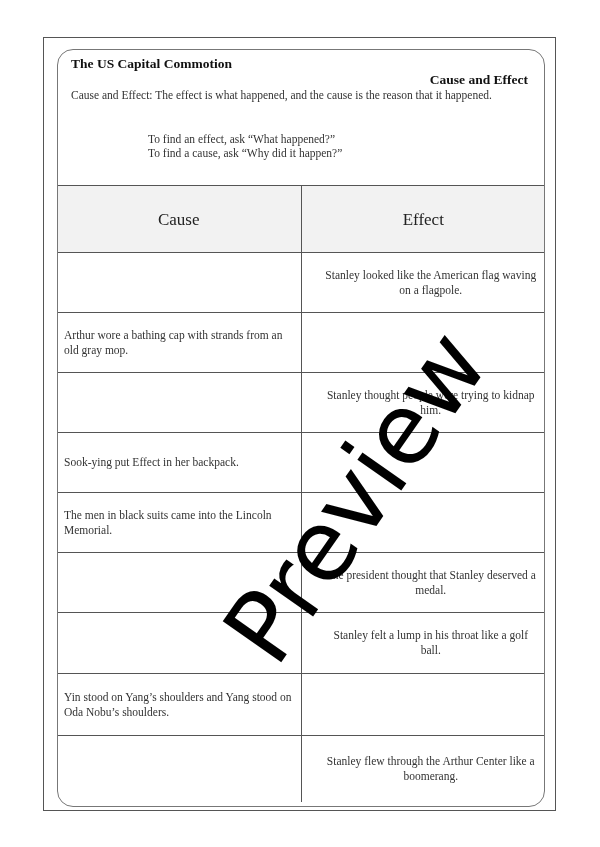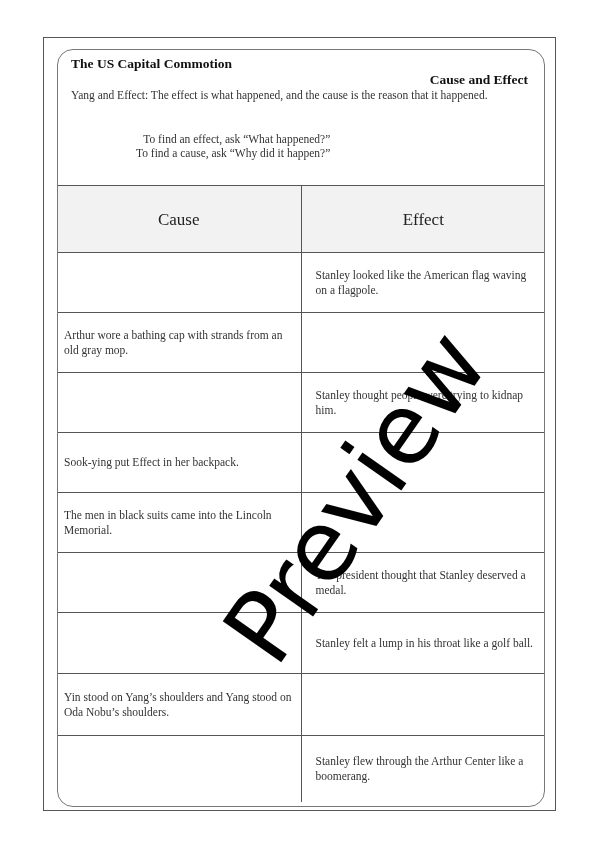--- a/index.html
+++ b/index.html
@@ -57,26 +57,25 @@
       position: absolute;
       left: 13px;
       top: 38px;
       width: 440px;
       font-size: 11.5px;
       line-height: 14px;
       color: #333;
     }
     .tips {
       position: absolute;
-      left: 78px;
+      left: 90px;
       top: 82px;
       font-size: 11.5px;
       line-height: 14px;
       color: #333;
-      text-align: right;
     }
     .tips div { white-space: nowrap; }
 
     table.ce-table {
       position: absolute;
       left: -1px;
       top: 135px;
       width: 488px;
       border-collapse: collapse;
       table-layout: fixed;
@@ -94,21 +93,21 @@
     }
     table.ce-table th {
       background: #f2f2f2;
       height: 67px;
       font-size: 17px;
       color: #222;
     }
     table.ce-table td {
       height: 60px;
     }
-    table.ce-table td.col-effect { padding-left: 14px; }
+    table.ce-table td.col-effect { padding-left: 22px; text-align: center; }
     table.ce-table tr.last td { height: 66px; border-bottom: none; }
     table.ce-table th:first-child,
     table.ce-table td:first-child { border-left: none; width: 244px; }
     table.ce-table th:last-child,
     table.ce-table td:last-child { border-right: none; }
 
     .watermark {
       position: absolute;
       left: 168px;
       top: 448px;
@@ -125,21 +124,21 @@
   </style>
 </head>
 <body>
 
 <div class="outer-frame"></div>
 
 <div class="inner-box">
   <div class="title-left">The US Capital Commotion</div>
   <div class="title-right">Cause and Effect</div>
 
-  <div class="definition">Yang and Effect: The effect is what happened, and the cause is the reason that it happened.</div>
+  <div class="definition">Cause and Effect: The effect is what happened, and the cause is the reason that it happened.</div>
 
   <div class="tips">
     <div>To find an effect, ask “What happened?”</div>
     <div>To find a cause, ask “Why did it happen?”</div>
   </div>
 
   <table class="ce-table">
     <thead>
       <tr>
         <th>Cause</th>

